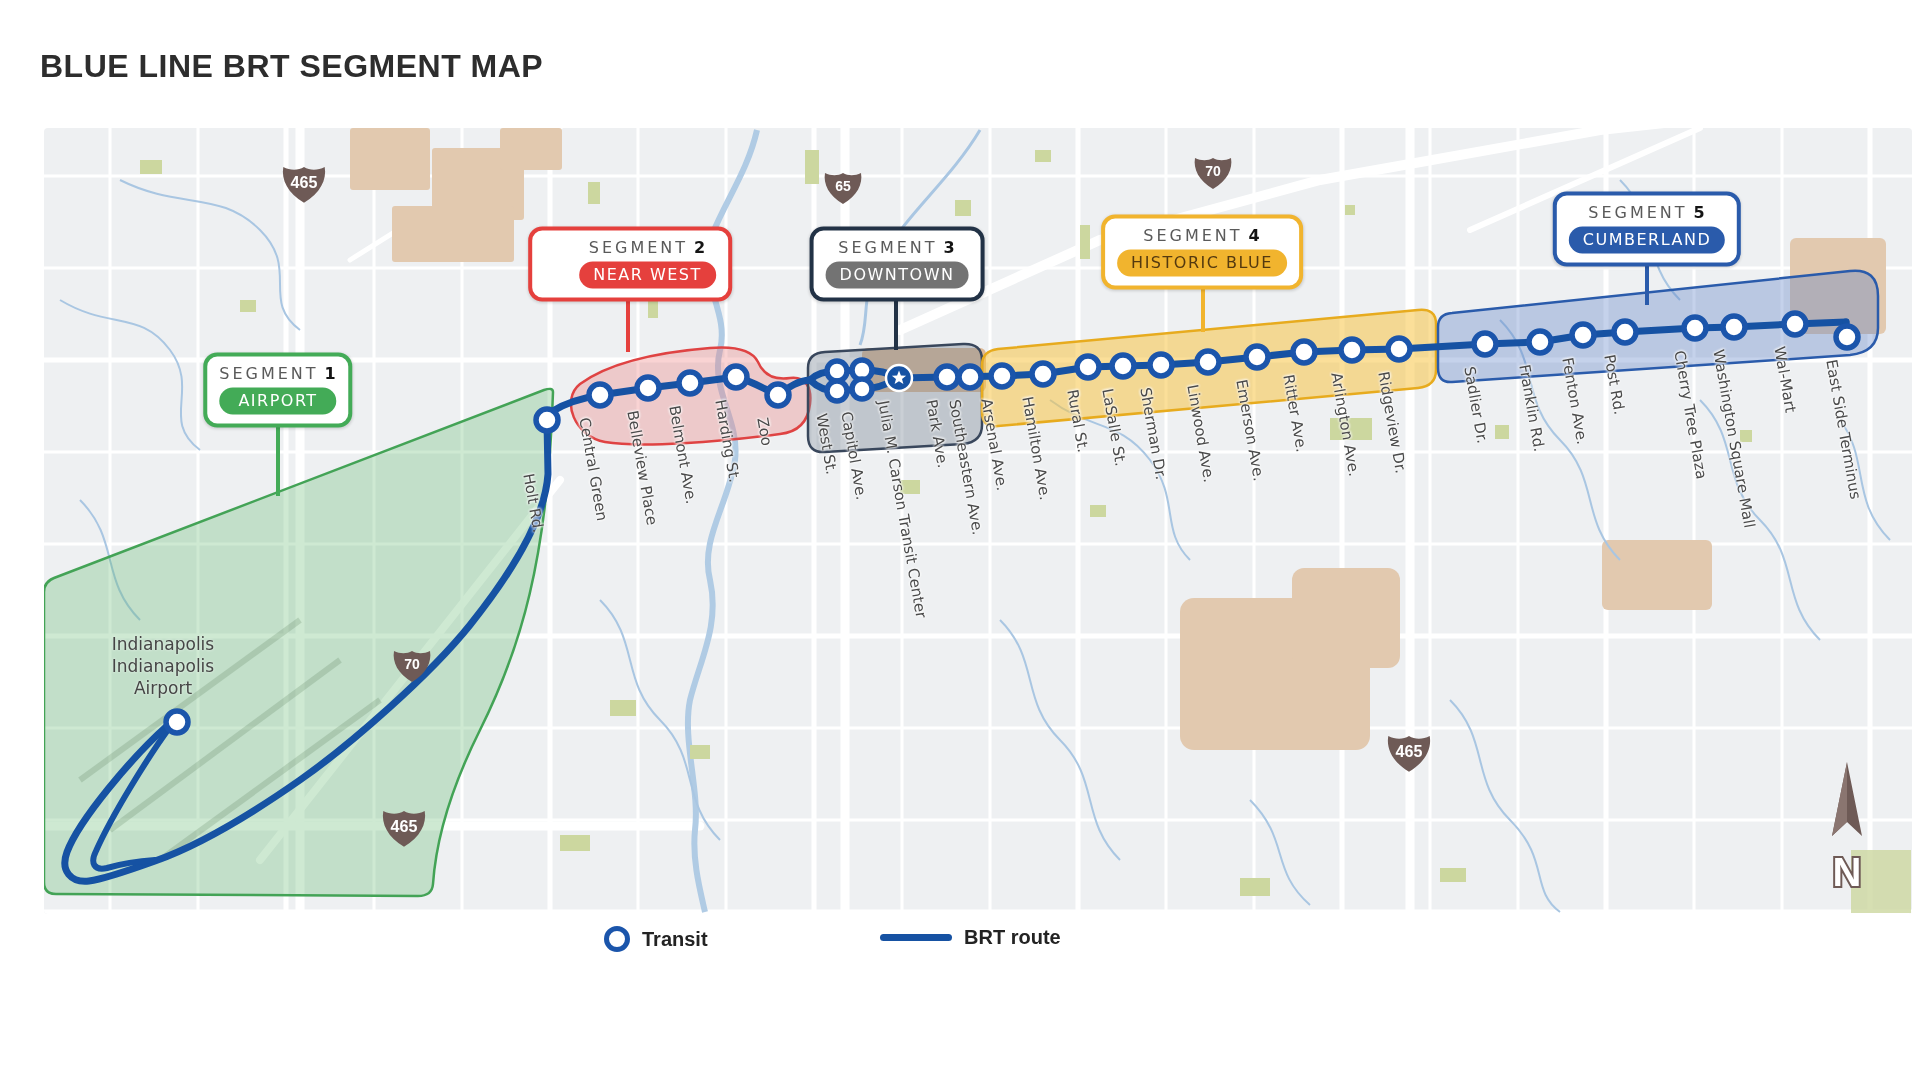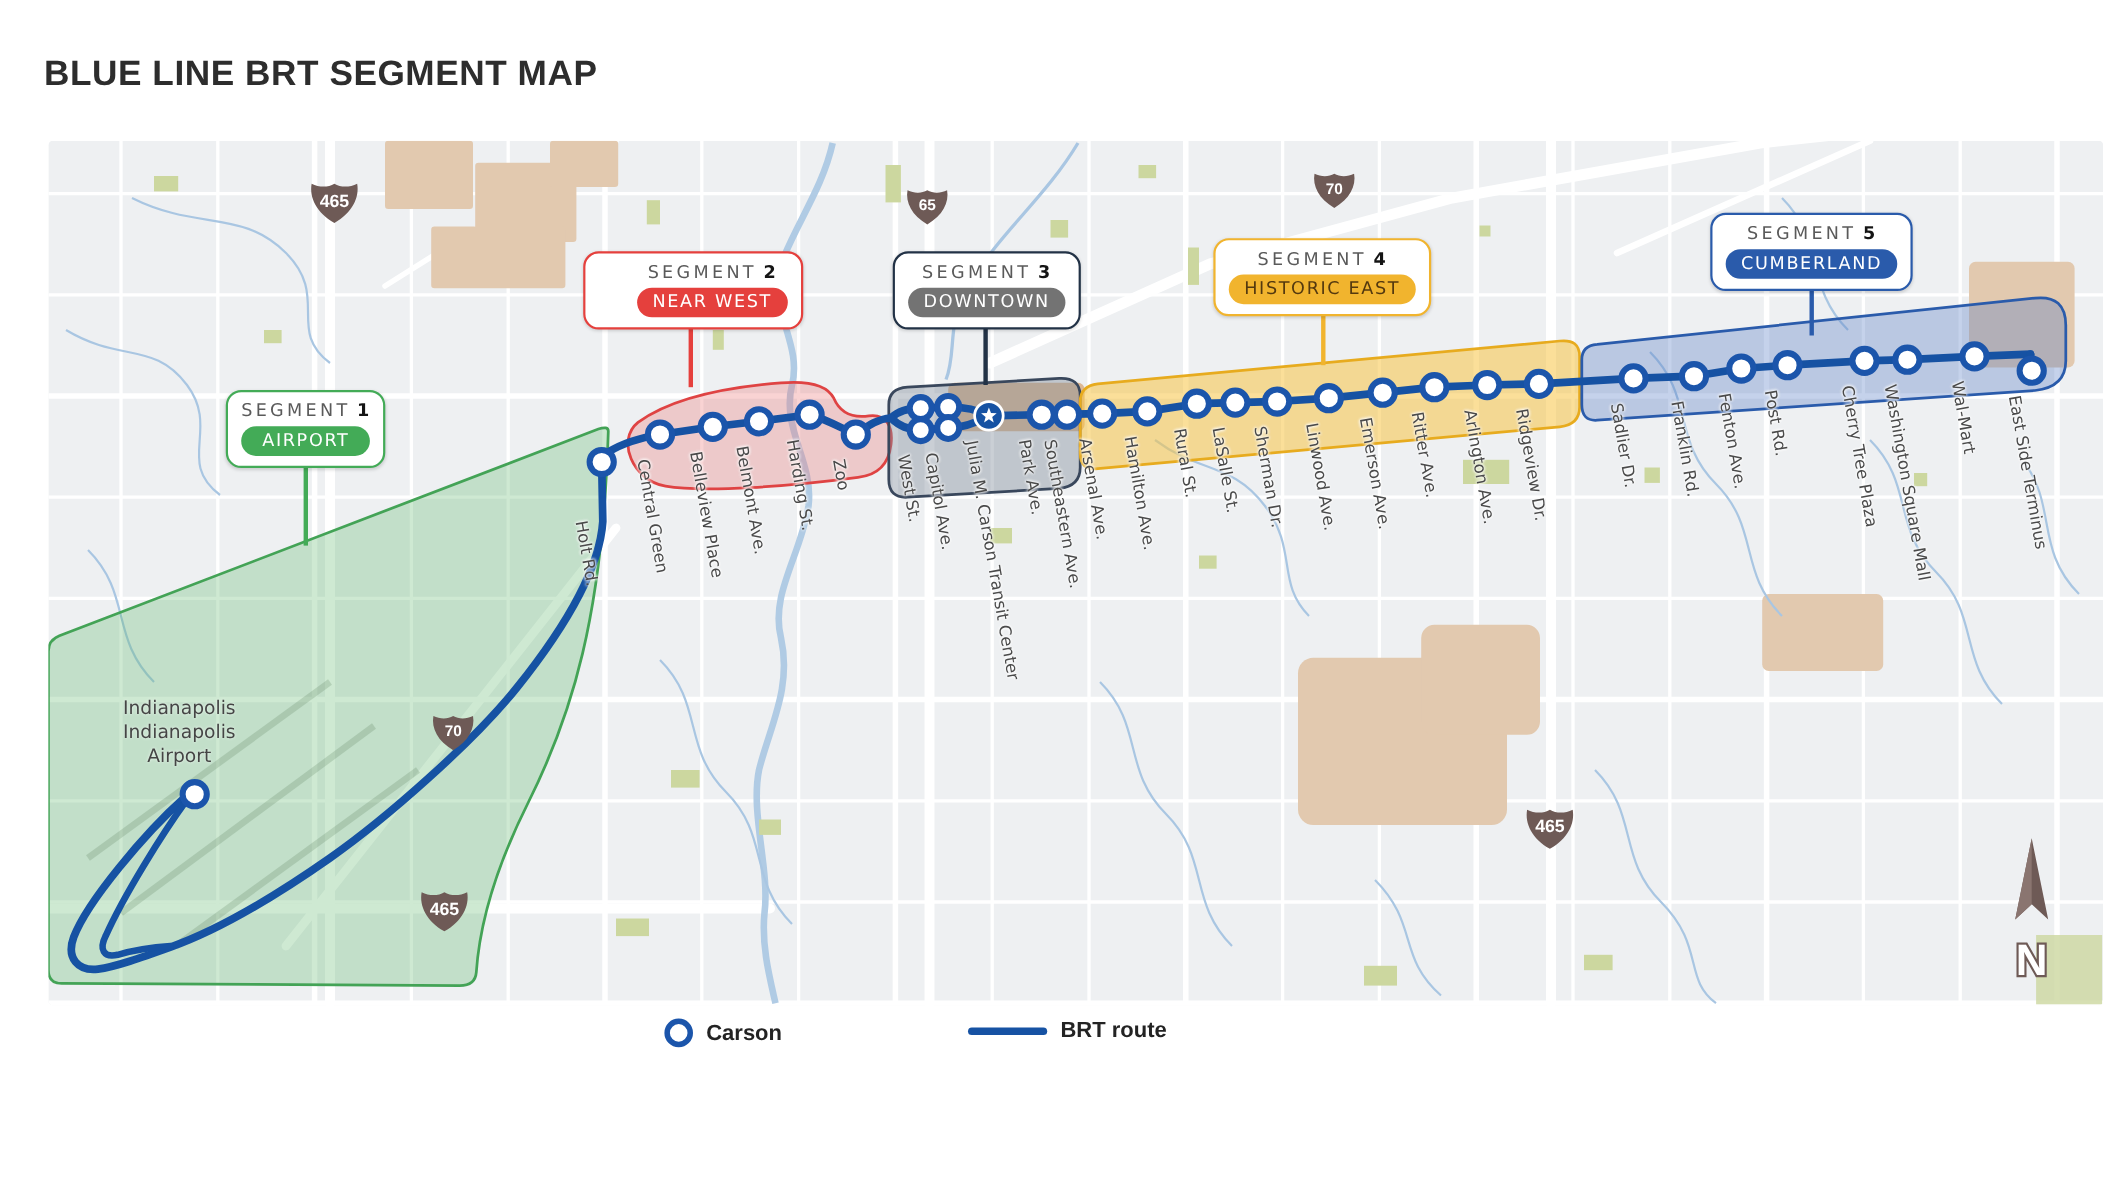--- a/index.html
+++ b/index.html
@@ -2,21 +2,21 @@
 <html><head>
 <meta charset="utf-8">
 <style>
   html,body{margin:0;padding:0;background:#ffffff;}
   #page{position:relative;width:1920px;height:1080px;overflow:hidden;background:#ffffff;
         font-family:"Liberation Sans",sans-serif;}
   #title{position:absolute;left:40px;top:48px;font-size:32px;font-weight:800;
          letter-spacing:.5px;color:#2d2d2d;}
   #mapsvg{position:absolute;left:0;top:0;}
   .callout{position:absolute;transform:translate(-50%,-50%);background:#ffffff;
-           border:2px solid #84cc16;border-radius:14px;padding:7px 12px 9px 12px;
+           border:4px solid #84cc16;border-radius:14px;padding:7px 12px 9px 12px;
            text-align:center;box-shadow:0 1px 3px rgba(0,0,0,.15);white-space:nowrap;z-index:6;}
   .callout .seg{font-size:16px;color:#5a5a5a;letter-spacing:3px;font-family:"DejaVu Sans",sans-serif;}
   .callout .seg b{color:#141414;letter-spacing:1px;margin-left:6px;font-weight:700;}
   .callout .pill{margin-top:5px;border-radius:999px;padding:3px 14px 5px 14px;font-size:16px;
                  letter-spacing:1.5px;font-family:"DejaVu Sans",sans-serif;font-weight:500;}
   .connector{position:absolute;width:4px;z-index:5;}
   .stlabel{position:absolute;font-family:"DejaVu Sans",sans-serif;font-size:15px;color:#4a4a4a;
            white-space:nowrap;transform-origin:0 0;transform:rotate(80deg);z-index:4;
            text-shadow:0 0 3px #fff,0 0 3px #fff,0 0 3px #fff;}
   #airport-label{position:absolute;text-align:center;font-family:"DejaVu Sans",sans-serif;
@@ -281,33 +281,33 @@
         <div class="pill" style="background: rgb(229, 64, 61); color: #ffffff;">NEAR WEST</div>
       </div>
       <div class="connector" style="left: 894px; top: 298px; height: 52px; background: rgb(34, 50, 70);"></div>
       <div class="callout" style="left: 897px; top: 264px; border-color: rgb(34, 50, 70);">
         <div class="seg">SEGMENT<b>3</b></div>
         <div class="pill" style="background: #737373; color: rgb(255, 255, 255);">DOWNTOWN</div>
       </div>
       <div class="connector" style="left: 1201px; top: 284px; height: 48px; background: rgb(241, 180, 46);"></div>
       <div class="callout" style="left: 1202px; top: 252px; border-color: rgb(241, 180, 46);">
         <div class="seg">SEGMENT<b>4</b></div>
-        <div class="pill" style="background: rgb(241, 180, 46); color: rgb(84, 57, 15);">HISTORIC EAST</div>
+        <div class="pill" style="background: rgb(241, 180, 46); color: rgb(84, 57, 15);">HISTORIC BLUE</div>
       </div>
       <div class="connector" style="left: 1645px; top: 264px; height: 41px; background: rgb(42, 91, 171);"></div>
       <div class="callout" style="left: 1647px; top: 229px; border-color: rgb(42, 91, 171);">
         <div class="seg">SEGMENT<b>5</b></div>
         <div class="pill" style="background: rgb(42, 91, 171); color: rgb(255, 255, 255);">CUMBERLAND</div>
       </div>
     </div>
 
   <div id="legend">
     <div class="legend-item" style="left:604px;top:10px;">
       <span class="legend-ring" id="legend-ring" style="border: 5px solid rgb(27, 85, 171);"></span>
-      <span class="legend-text">Carson</span>
+      <span class="legend-text">Transit</span>
     </div>
     <div class="legend-item" style="left:880px;top:10px;">
       <span class="legend-line" id="legend-line" style="background: rgb(22, 82, 163);"></span>
       <span class="legend-text">BRT route</span>
     </div>
   </div>
 
 </div>
 
 </body></html>

